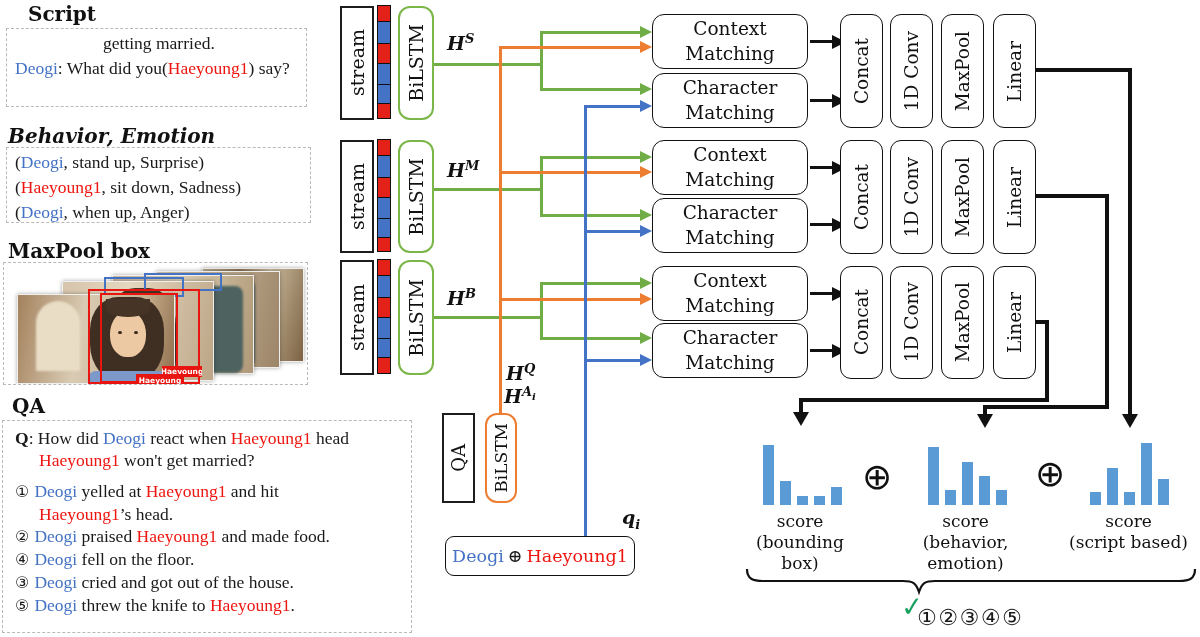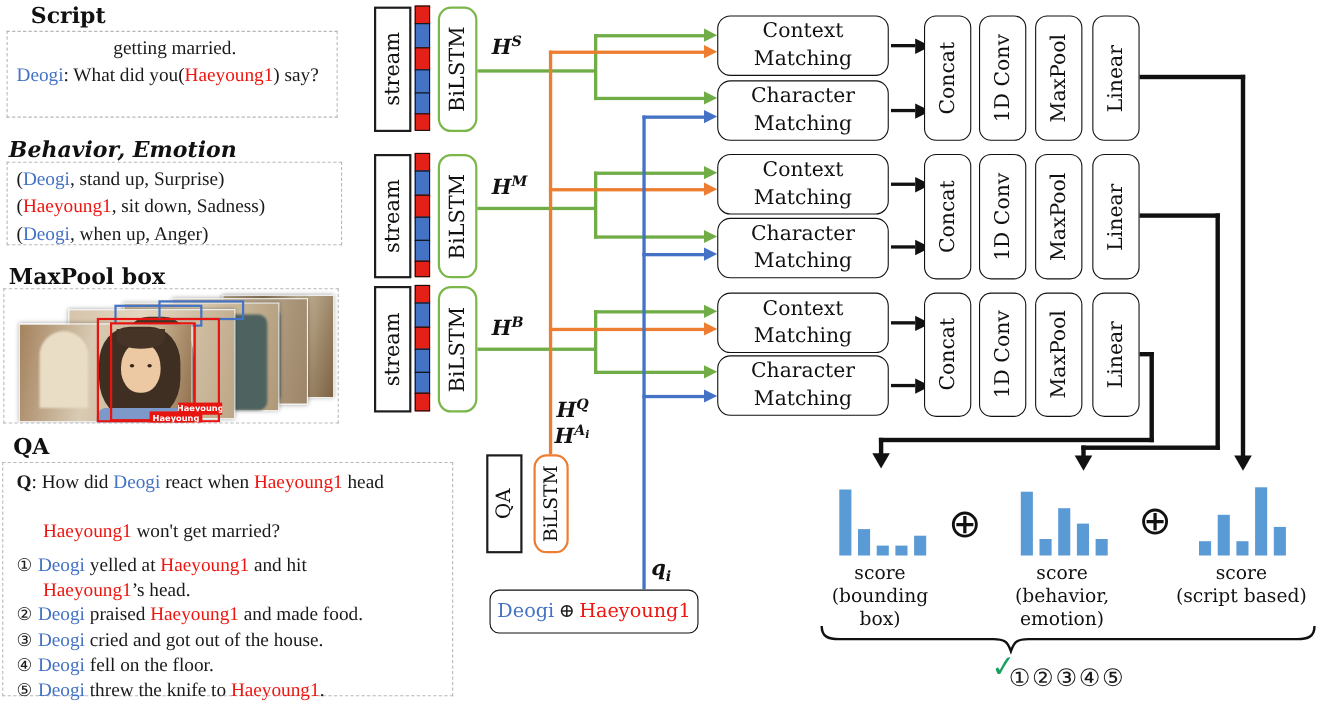--- a/index.html
+++ b/index.html
@@ -100,26 +100,26 @@
     </div>
     <div class="abs bbx" style="left:84px;top:26px;width:112px;height:95px;border:2px solid #e8140f;z-index:6;"></div>
     <div class="abs bbx" style="left:96px;top:30px;width:78px;height:90px;border:2px solid #e8140f;z-index:6;"></div>
     <div class="tag" style="left:158px;top:103px;width:40px;height:11px;z-index:7;">Haeyoung</div>
     <div class="tag" style="left:132px;top:111px;width:48px;height:12px;z-index:7;">Haeyoung</div>
   </div>
 
   <div class="ptitle" style="left:12px;top:394px;">QA</div>
   <div class="dashbox bodytext" style="left:2px;top:420px;width:410px;height:213px;padding:6px 12px;line-height:22px;">
     <div><span class="seg-b">Q</span><span class="seg-k">: How did </span><span class="seg-u">Deogi</span><span class="seg-k"> react when </span><span class="seg-r">Haeyoung1</span><span class="seg-k"> head</span></div>
-    <div class="indent2" style="margin-bottom:9px;margin-top:22px;"><span class="seg-r">Haeyoung1</span><span class="seg-k"> won't get married?</span></div>
+    <div class="indent2" style="margin-bottom:9px;"><span class="seg-r">Haeyoung1</span><span class="seg-k"> won't get married?</span></div>
     <div><span class="seg-n">① </span><span class="seg-u">Deogi</span><span class="seg-k"> yelled at </span><span class="seg-r">Haeyoung1</span><span class="seg-k"> and hit</span></div>
     <div class="indent2"><span class="seg-r">Haeyoung1</span><span class="seg-k">’s head.</span></div>
     <div><span class="seg-n">② </span><span class="seg-u">Deogi</span><span class="seg-k"> praised </span><span class="seg-r">Haeyoung1</span><span class="seg-k"> and made food.</span></div>
+    <div><span class="seg-n">④ </span><span class="seg-u">Deogi</span><span class="seg-k"> fell on the floor.</span></div>
     <div><span class="seg-n">③ </span><span class="seg-u">Deogi</span><span class="seg-k"> cried and got out of the house.</span></div>
-    <div><span class="seg-n">④ </span><span class="seg-u">Deogi</span><span class="seg-k"> fell on the floor.</span></div>
     <div><span class="seg-n">⑤ </span><span class="seg-u">Deogi</span><span class="seg-k"> threw the knife to </span><span class="seg-r">Haeyoung1</span><span class="seg-k">.</span></div>
   </div>
 
   <div class="blkbox" style="left:340px;top:6px;width:34px;height:114px;">
       <span class="vspan">stream</span>
     </div>
   <div class="segcol" style="left:377px;top:6px;height:114px;">
     <div class="sg-red" style="height:17px;"></div>
       <div class="sg-blue" style="height:23px;"></div>
       <div class="sg-red" style="height:21px;"></div>
@@ -171,21 +171,21 @@
       <span class="vspan" style="font-size:17px;">BiLSTM</span>
     </div>
   <div class="hlabel" style="left:506px;top:361px;"><i>H</i><sup>Q</sup></div>
   <div class="hlabel" style="left:504px;top:384px;"><i>H</i><sup><span>A</span><sub>i</sub></sup></div>
 
   <div class="fusion">
       <span class="seg-u">Deogi</span>
       <span class="seg-k"> ⊕ </span>
       <span class="seg-r">Haeyoung1</span>
     </div>
-  <div class="hlabel" style="left:592px;top:506px;"><i>q</i><sub>i</sub></div>
+  <div class="hlabel" style="left:622px;top:506px;"><i>q</i><sub>i</sub></div>
 
   <div class="hl c-g" style="left:434px;top:63px;width:108px;"></div>
   <div class="vl c-g" style="left:540px;top:31px;height:60px;"></div>
   <div class="hl c-g" style="left:540px;top:31px;width:100px;"></div>
   <div class="hl c-g" style="left:540px;top:88px;width:100px;"></div>
   <div class="tri g" style="left:640px;top:26px;"></div>
   <div class="tri g" style="left:640px;top:83px;"></div>
 
   <div class="hl c-g" style="left:434px;top:188px;width:108px;"></div>
   <div class="vl c-g" style="left:540px;top:156px;height:61px;"></div>

